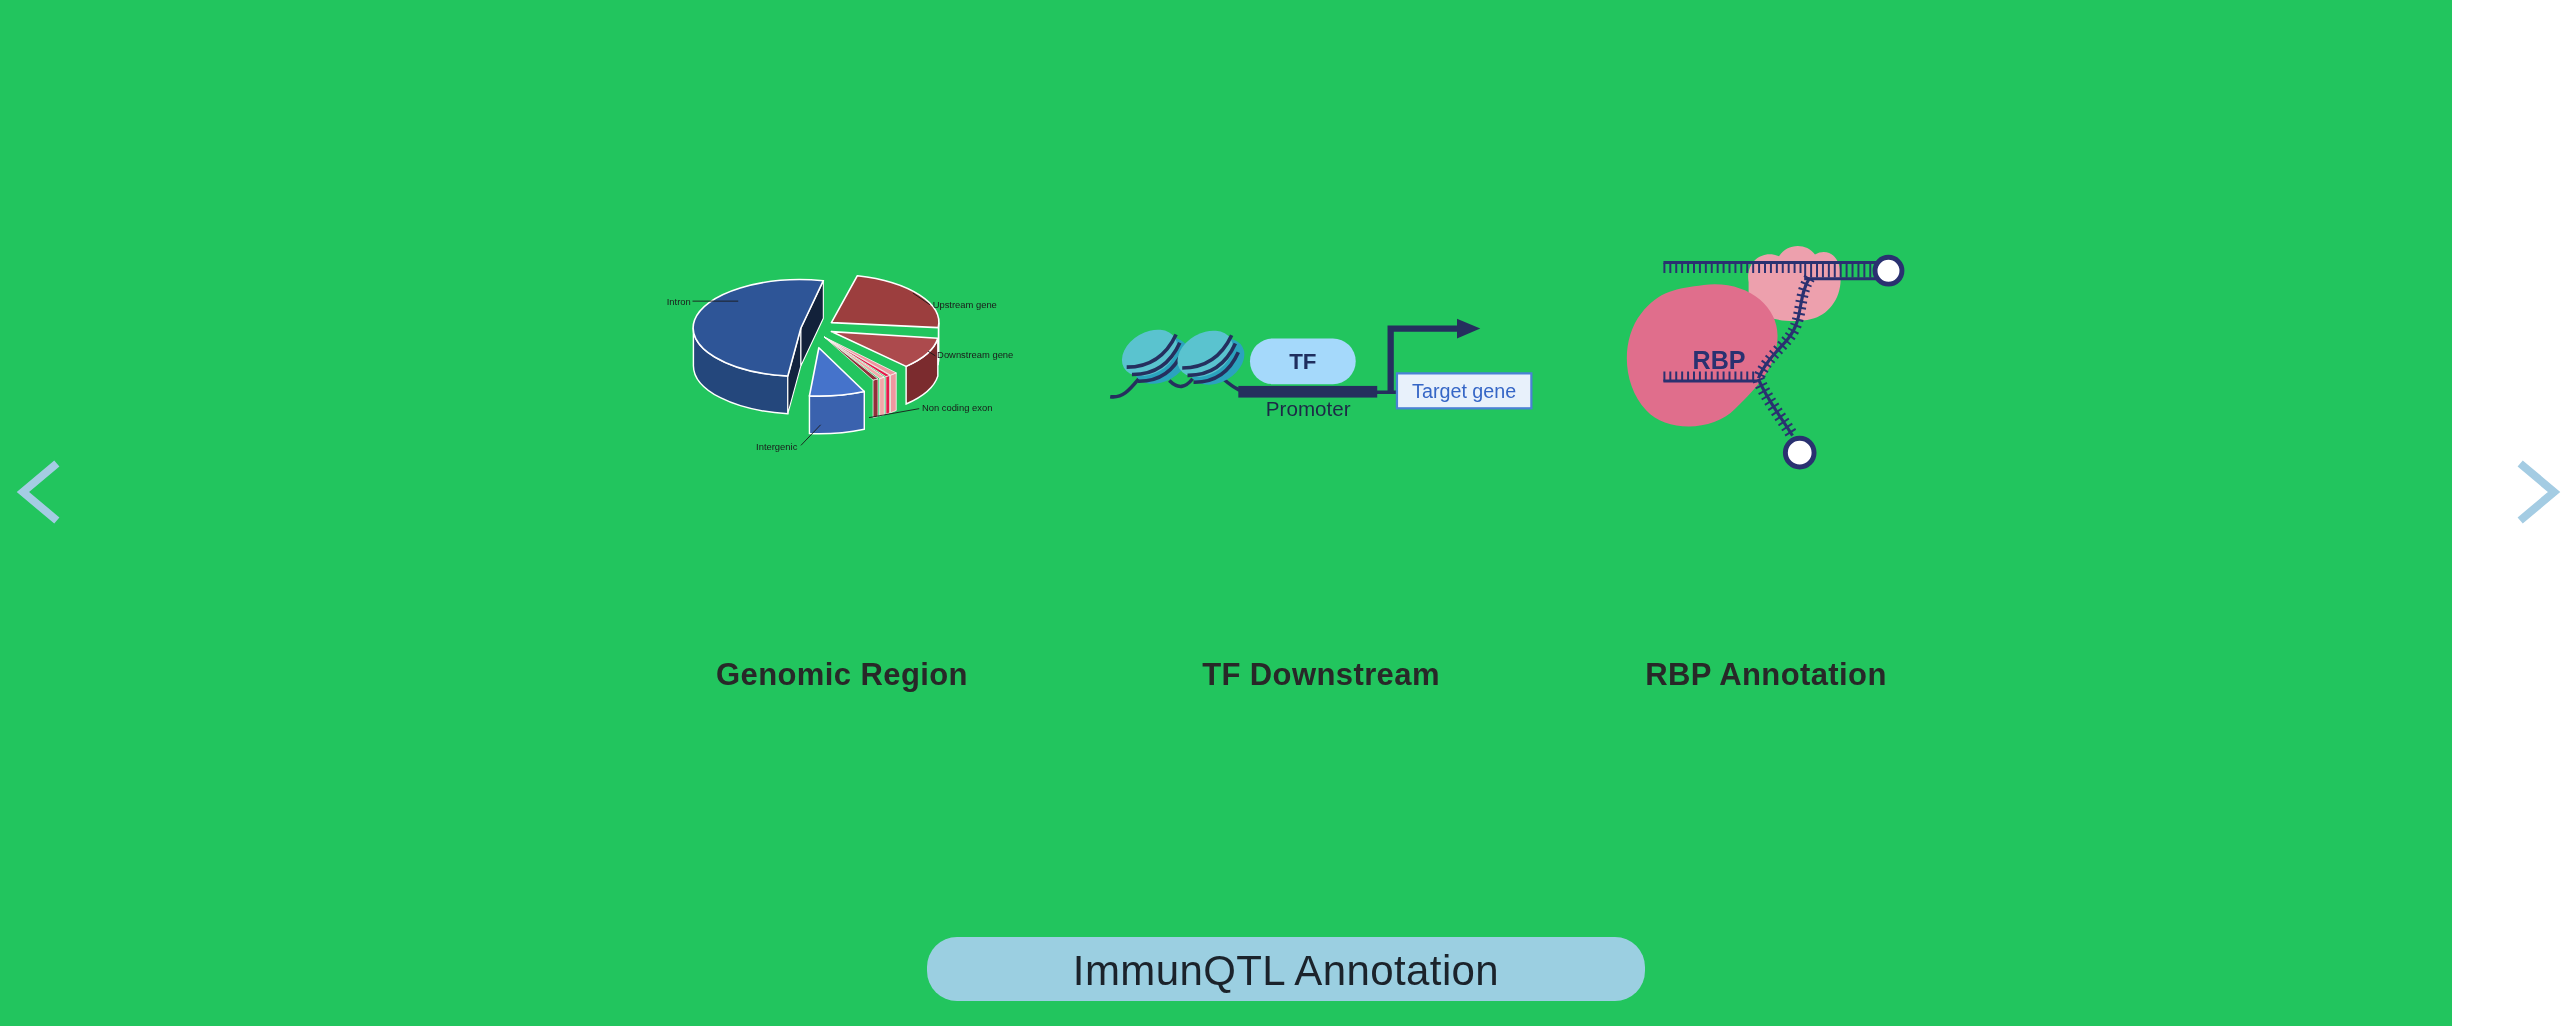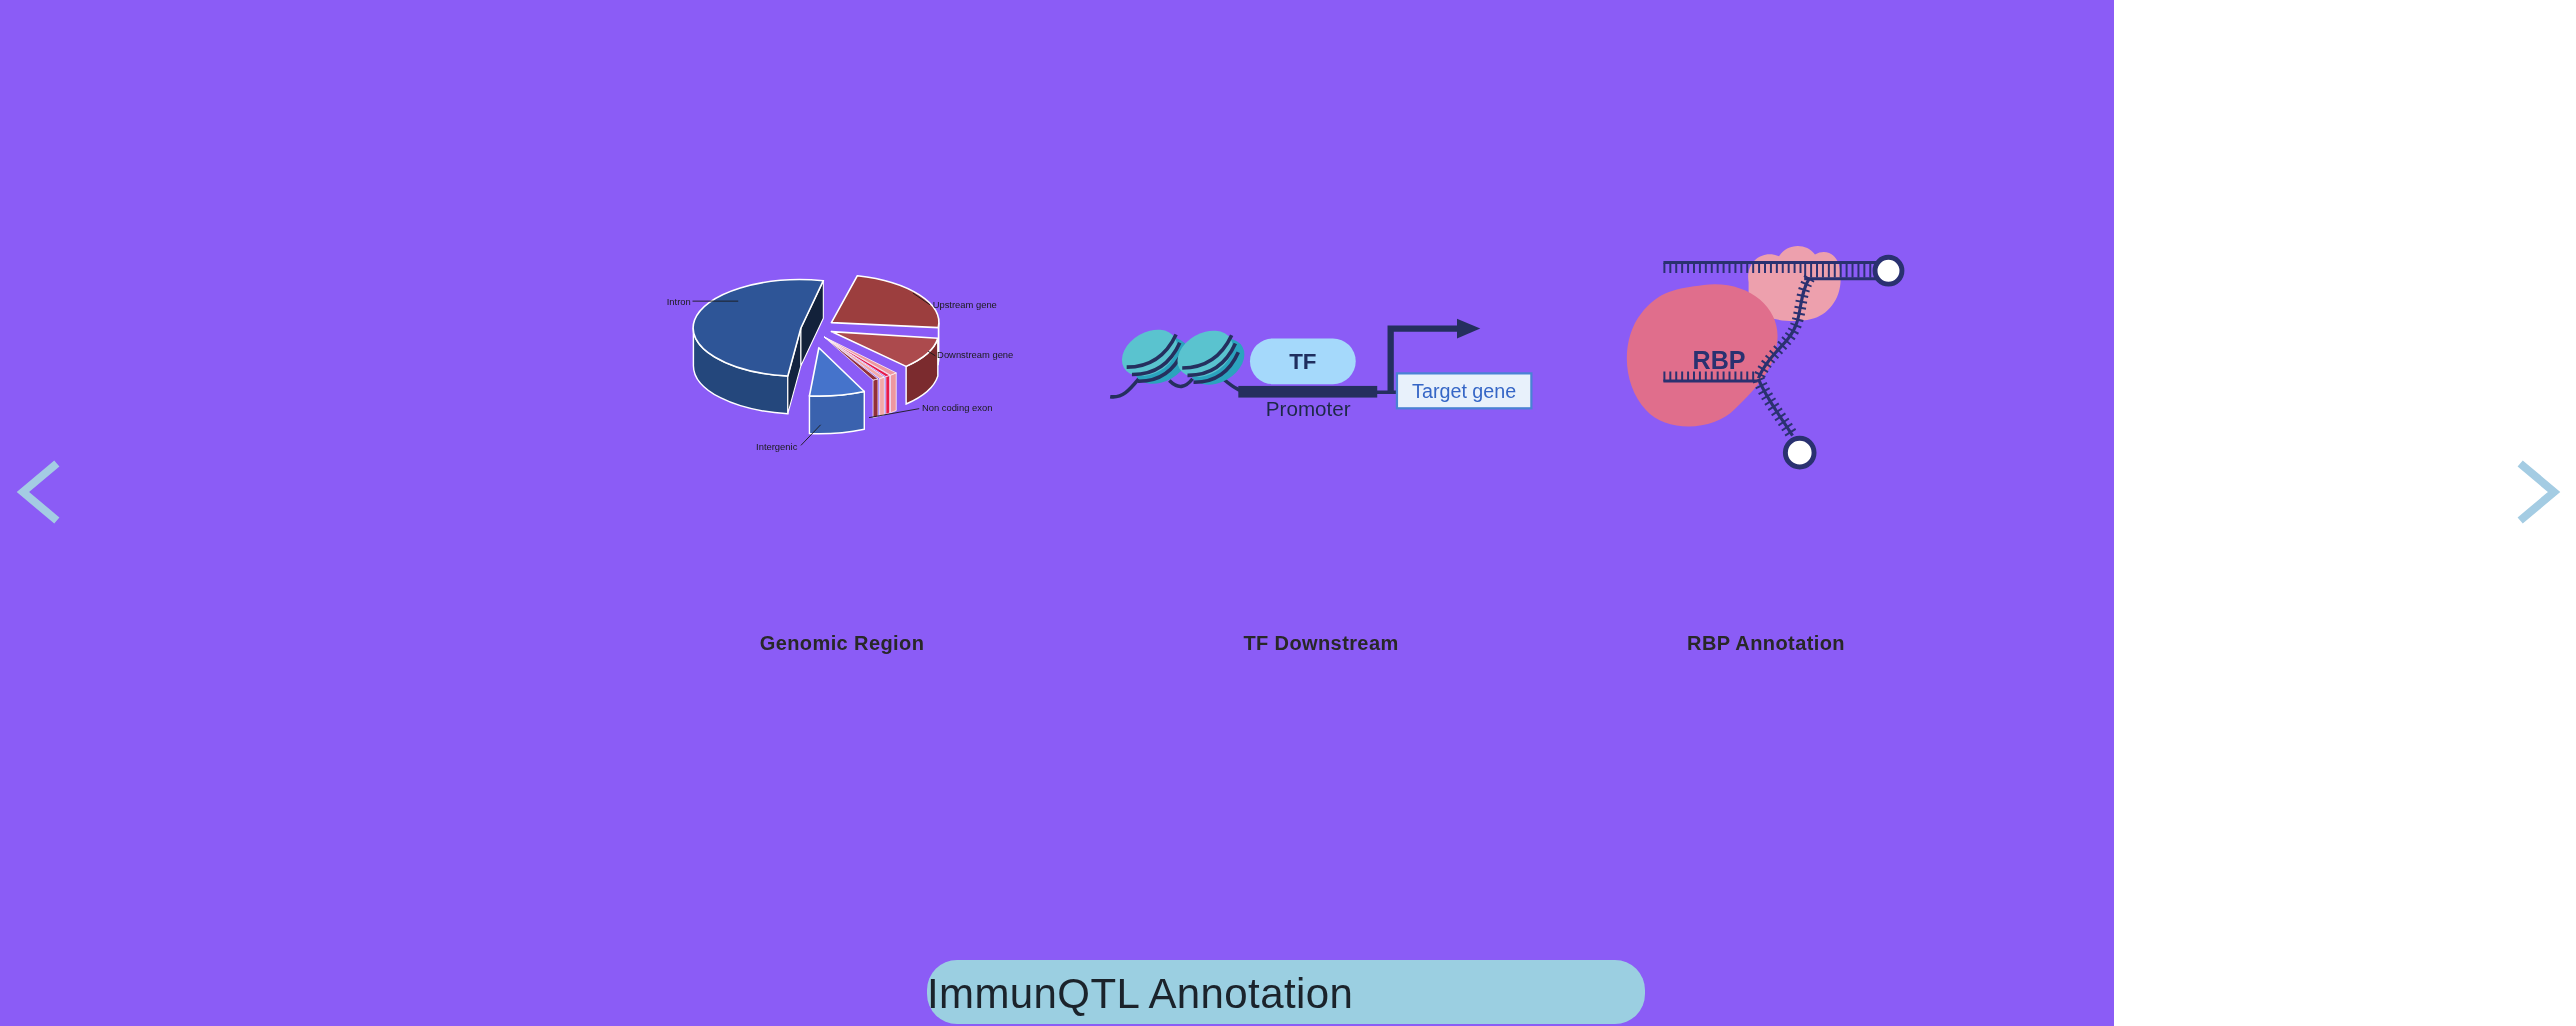--- a/index.html
+++ b/index.html
@@ -1,37 +1,37 @@
 <!DOCTYPE html>
 <html style="font-size:14.4px"><head>
 <meta charset="utf-8">
 <style>
   * { margin:0; padding:0; box-sizing:border-box; }
   html,body { width:2576px; height:1026px; background:#ffffff; overflow:hidden;
               font-family:"Liberation Sans", sans-serif; }
-  .stage { position:relative; width:2114px; height:1026px; background:#8b5cf6; }
+  .stage { position:relative; width:2452px; height:1026px; background:#22c55e; }
 
   .nav-btn { position:absolute; top:453px; width:63px; height:81px; background:transparent;
              border:none; cursor:pointer; padding:0; }
   .nav-btn.prev { left:7.2px; }
   .nav-btn.next { left:2506px; }
 
   .slide { position:absolute; top:0; height:700px; }
   .slide svg.art { position:absolute; display:block; }
 
-  .caption { position:absolute; top:632px; transform:translateX(-50%); white-space:nowrap;
-             font-size:20px; font-weight:bold; color:#282828; letter-spacing:0.4px; }
+  .caption { position:absolute; top:657px; transform:translateX(-50%); white-space:nowrap;
+             font-size:31px; font-weight:bold; color:#282828; letter-spacing:0.4px; }
   .cap-1 { left:842px; } .cap-2 { left:1321px; } .cap-3 { left:1766px; }
 
   .art-pie { left:641px; top:242px; }
   .art-tf  { left:1103px; top:296px; }
   .art-rbp { left:1614px; top:233px; }
 
-  .banner { position:absolute; left:927px; top:960px; width:718px; height:64px;
-            background:#9BCFE1; display:flex; align-items:center; justify-content:flex-start;border-radius:30px; }
+  .banner { position:absolute; left:927px; top:937px; width:718px; height:64px;
+            background:#9BCFE1; display:flex; align-items:center; justify-content:center;border-radius:30px; }
   .banner span { font-size:42px; font-weight:400; color:#1B232B; letter-spacing:0.4px;
                  position:relative; top:1.8px; }
 
   .pie-label { font-size:10.5px; fill:#1a1a1a; }
   .leader { stroke:#1a1a1a; stroke-width:1; fill:none; }
 </style>
 </head>
 <body>
 
 <div class="stage">

